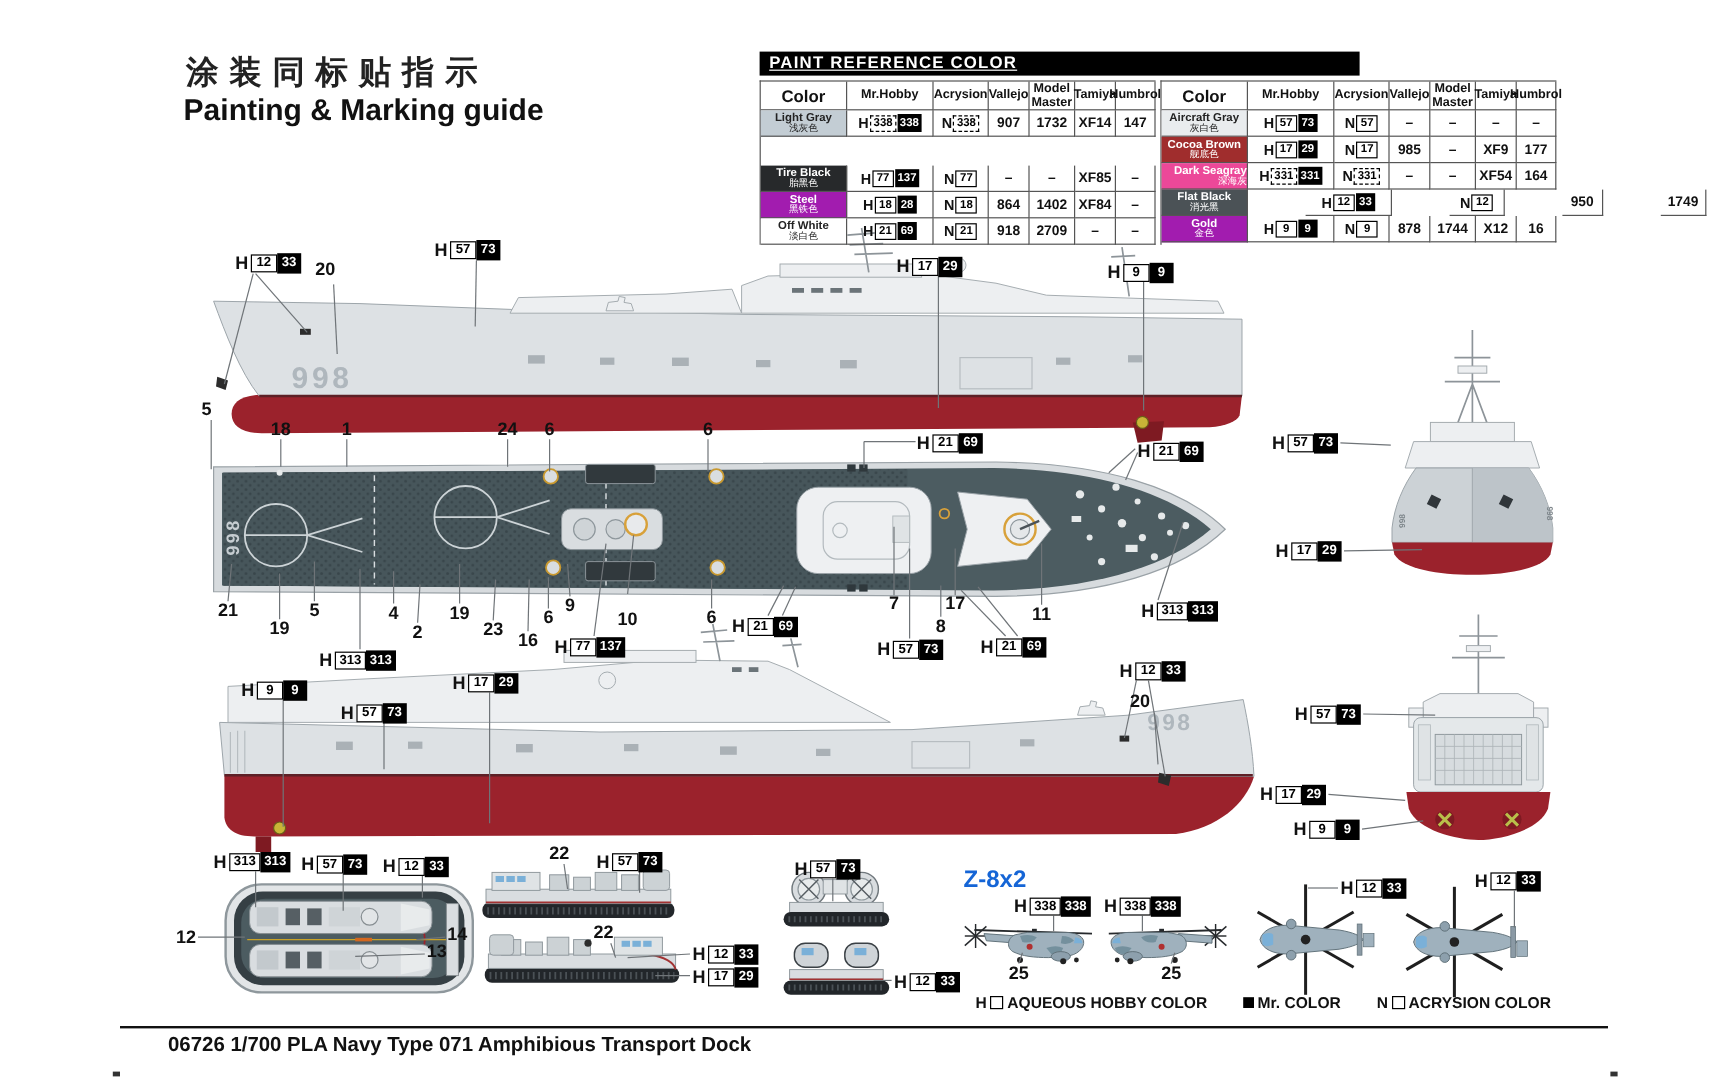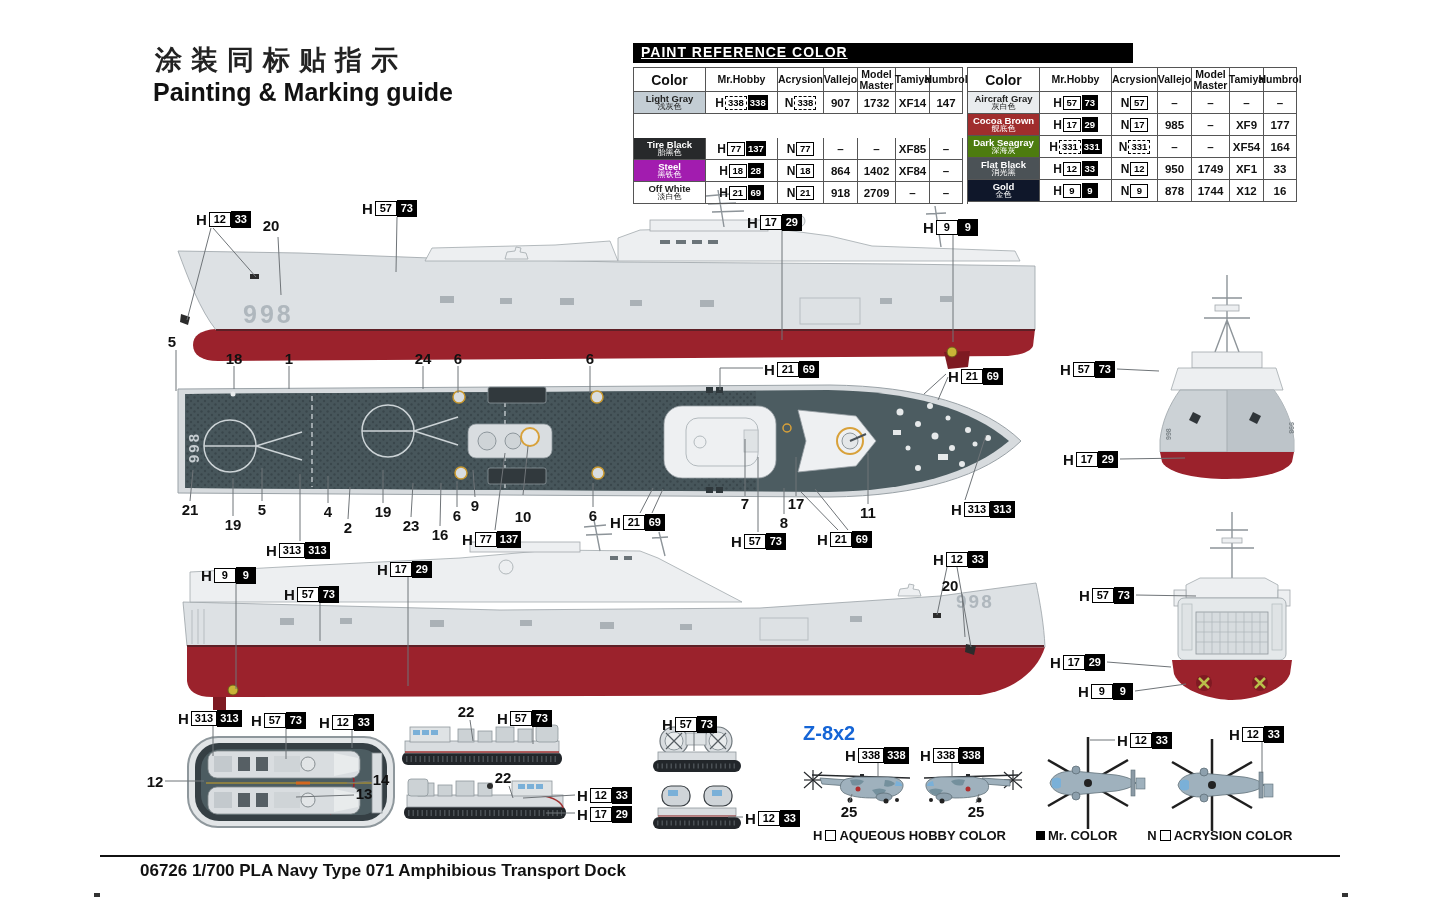--- a/index.html
+++ b/index.html
@@ -623,59 +623,59 @@
             <div class="c-acr">
               <span class="hl">N</span>
               <span class="box1">17</span>
             </div>
             <div class="c-sm">985</div>
             <div class="c-sm">–</div>
             <div class="c-sm">XF9</div>
             <div class="c-sm">177</div>
           </div>
           <div class="prow" style="position:static;">
-            <div class="c-color" style="background: #4d7c0f; color: rgb(255, 255, 255);">
+            <div class="c-color" style="background: #ec4899; color: rgb(255, 255, 255); align-items: flex-end;">
               <div class="cname">Dark Seagray</div>
               <div class="ccn">深海灰</div>
             </div>
             <div class="c-mr">
               <span class="hl">H</span>
               <span class="box1 dashed">331</span>
               <span class="box2">331</span>
             </div>
             <div class="c-acr">
               <span class="hl">N</span>
               <span class="box1 dashed">331</span>
             </div>
             <div class="c-sm">–</div>
             <div class="c-sm">–</div>
             <div class="c-sm">XF54</div>
             <div class="c-sm">164</div>
           </div>
-          <div class="prow" style="position:static;">
+          <div class="prow" style="position:static;gap:48px;">
             <div class="c-color" style="background: rgb(75, 82, 86); color: rgb(255, 255, 255);">
               <div class="cname">Flat Black</div>
               <div class="ccn">消光黑</div>
             </div>
             <div class="c-mr">
               <span class="hl">H</span>
               <span class="box1">12</span>
               <span class="box2">33</span>
             </div>
             <div class="c-acr">
               <span class="hl">N</span>
               <span class="box1">12</span>
             </div>
             <div class="c-sm">950</div>
             <div class="c-sm">1749</div>
             <div class="c-sm">XF1</div>
             <div class="c-sm">33</div>
           </div>
           <div class="prow" style="position:static;">
-            <div class="c-color" style="background: #0f172a; color: rgb(255, 255, 255);">
+            <div class="c-color" style="background: #a21caf; color: rgb(255, 255, 255);">
               <div class="cname">Gold</div>
               <div class="ccn">金色</div>
             </div>
             <div class="c-mr">
               <span class="hl">H</span>
               <span class="box1">9</span>
               <span class="box2">9</span>
             </div>
             <div class="c-acr">
               <span class="hl">N</span>

